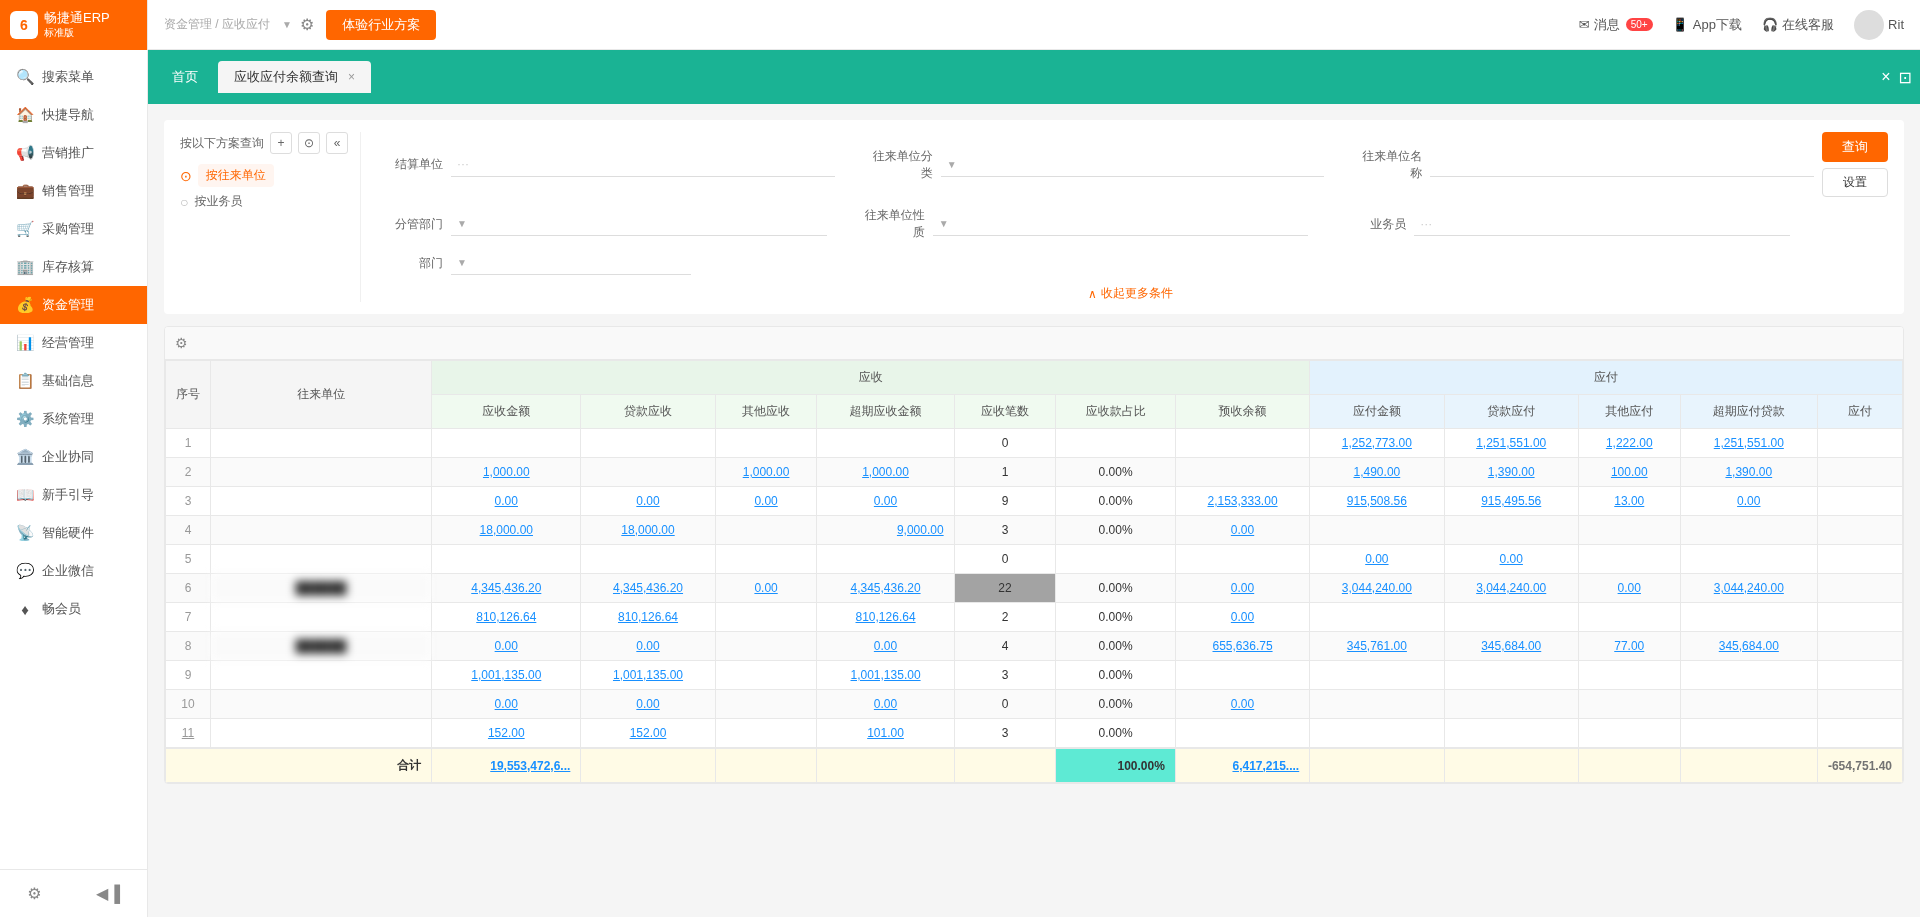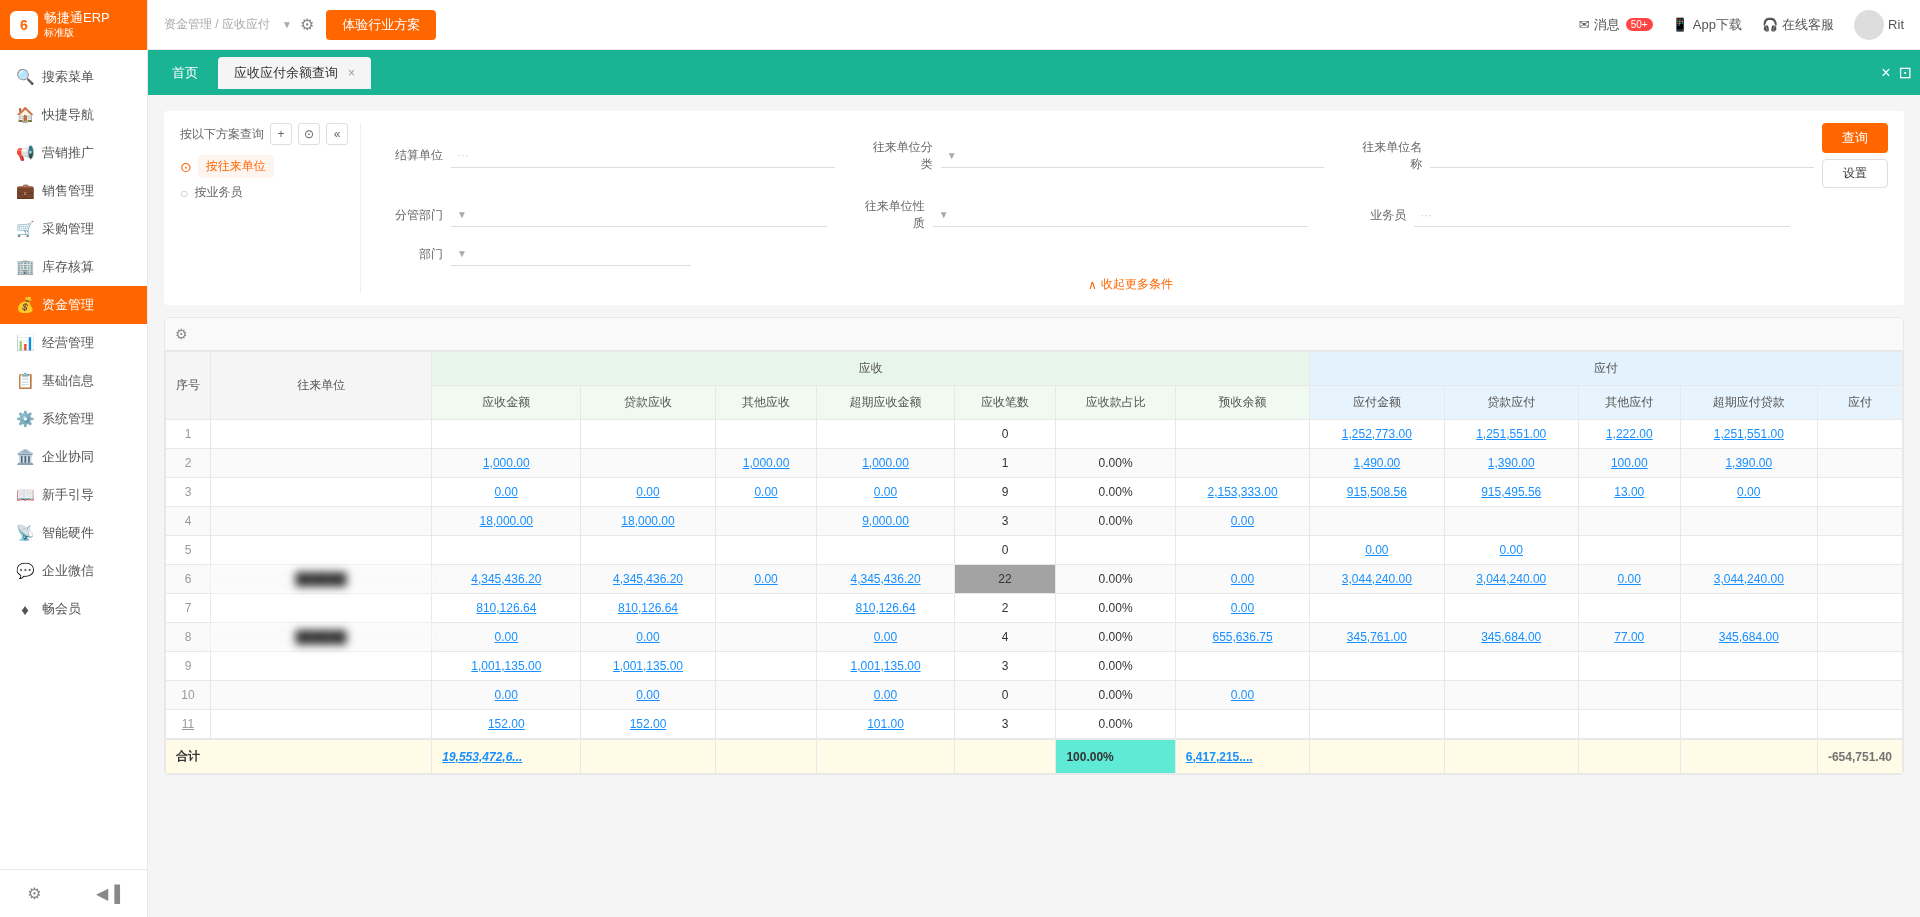--- a/index.html
+++ b/index.html
@@ -29,21 +29,21 @@
     .topbar { height: 50px; background: #fff; border-bottom: 1px solid #e8e8e8; display: flex; align-items: center; padding: 0 16px; gap: 12px; }
     .topbar-breadcrumb { display: flex; align-items: center; gap: 6px; color: #888; font-size: 13px; }
     .topbar-settings-icon { color: #888; font-size: 16px; cursor: pointer; }
     .btn-solution { background: #ff6600; color: #fff; border: none; border-radius: 4px; padding: 6px 16px; font-size: 13px; cursor: pointer; }
     .topbar-right { margin-left: auto; display: flex; align-items: center; gap: 20px; }
     .topbar-right-item { display: flex; align-items: center; gap: 4px; color: #555; cursor: pointer; font-size: 13px; }
     .badge { background: #ff4444; color: #fff; border-radius: 10px; padding: 1px 5px; font-size: 10px; margin-left: 2px; }
     .avatar { width: 30px; height: 30px; background: #ddd; border-radius: 50%; }
 
     
-    .tab-bar { height: 45px; background: #1ab394; display: flex; align-items: center; padding: 0 8px; gap: 4px; }
+    .tab-bar { height: 54px; background: #1ab394; display: flex; align-items: center; padding: 0 8px; gap: 4px; }
     .tab { height: 32px; padding: 0 16px; display: flex; align-items: center; gap: 6px; border-radius: 4px 4px 0 0; cursor: pointer; font-size: 13px; color: #fff; }
     .tab.active { background: #f5f5f5; color: #333; }
     .tab-home { color: #fff; }
     .tab-close { font-size: 12px; color: #999; cursor: pointer; margin-left: 4px; }
     .tab-bar-actions { margin-left: auto; display: flex; align-items: center; gap: 8px; }
     .tab-bar-btn { color: #fff; font-size: 16px; cursor: pointer; }
 
     
     .page-content { flex: 1; background: #f5f5f5; overflow-y: auto; padding: 16px; }
     .page-header { display: flex; align-items: center; justify-content: space-between; margin-bottom: 12px; }
@@ -67,21 +67,21 @@
     .table-toolbar { display: flex; align-items: center; padding: 8px 10px; background: #f9f9f9; border-bottom: 1px solid #e8e8e8; }
     .table-settings-icon { color: #888; cursor: pointer; font-size: 14px; }
 
     .data-table { width: 100%; border-collapse: collapse; font-size: 12px; }
     .data-table th { background: #f5f5f5; color: #555; font-weight: 500; padding: 8px 10px; border: 1px solid #e8e8e8; text-align: center; white-space: nowrap; }
     .data-table td { padding: 7px 10px; border: 1px solid #e8e8e8; text-align: center; color: #333; white-space: nowrap; }
     .data-table tr:nth-child(even) td { background: #fafafa; }
     .data-table .num-link { color: #1890ff; text-decoration: underline; cursor: pointer; }
 
     .table-footer { background: #fffbe6; border-top: 2px solid #e8e8e8; }
-    .table-footer td { font-weight: bold; color: #333; padding: 8px 10px; border: 1px solid #e8e8e8; text-align: left; }
+    .table-footer td { font-weight: bold; color: #333; padding: 8px 10px; border: 1px solid #e8e8e8; text-align: right; }
     .table-footer .negative { color: #ff4444; }
     .filter-row { display: flex; align-items: center; gap: 8px; margin-bottom: 10px; }
     .filter-label2 { color: #666; font-size: 12px; width: 70px; text-align: right; flex-shrink: 0; }
     .filter-control { flex: 1; border-bottom: 1px solid #ddd; padding: 3px 6px; display: flex; align-items: center; justify-content: space-between; min-height: 24px; }
     .chevron { color: #aaa; font-size: 10px; }
   </style>
 </head>
 <body>
 
 <div class="app-wrapper">
@@ -362,21 +362,21 @@
                   <td class="num-link" style="background: rgb(255, 255, 255);">13.00</td>
                   <td class="num-link" style="background: rgb(255, 255, 255);">0.00</td>
                   <td style="background: rgb(255, 255, 255);"></td>
                 </tr>
                 <tr>
                   <td style="background: rgb(250, 250, 250); color: rgb(153, 153, 153);">4</td>
                   <td style="background: rgb(250, 250, 250);"></td>
                   <td class="num-link" style="background: rgb(250, 250, 250);">18,000.00</td>
                   <td class="num-link" style="background: rgb(250, 250, 250);">18,000.00</td>
                   <td style="background: rgb(250, 250, 250);"></td>
-                  <td class="num-link" style="background: rgb(250, 250, 250);">9,000.00</td>
+                  <td class="num-link" style="background: rgb(250, 250, 250); text-align: right;">9,000.00</td>
                   <td style="background: rgb(250, 250, 250);">3</td>
                   <td style="background: rgb(250, 250, 250);">0.00%</td>
                   <td class="num-link" style="background: rgb(250, 250, 250);">0.00</td>
                   <td style="background: rgb(250, 250, 250);"></td>
                   <td style="background: rgb(250, 250, 250);"></td>
                   <td style="background: rgb(250, 250, 250);"></td>
                   <td style="background: rgb(250, 250, 250);"></td>
                   <td style="background: rgb(250, 250, 250);"></td>
                 </tr>
                 <tr>
@@ -488,21 +488,21 @@
                   <td style="background: rgb(255, 255, 255);"></td>
                   <td style="background: rgb(255, 255, 255);"></td>
                   <td style="background: rgb(255, 255, 255);"></td>
                   <td style="background: rgb(255, 255, 255);"></td>
                   <td style="background: rgb(255, 255, 255);"></td>
                 </tr>
               </tbody>
             <tfoot>
               <tr class="table-footer">
                 <td colspan="2" style="font-weight:bold;background:#fffbe6;">合计</td>
-                <td class="num-link" style="background:#fffbe6;font-style:italic;">19,553,472,6...</td>
+                <td class="num-link" style="background:#fffbe6;">19,553,472,6...</td>
                 <td style="background:#fffbe6;"></td>
                 <td style="background:#fffbe6;"></td>
                 <td style="background:#fffbe6;"></td>
                 <td style="background:#fffbe6;"></td>
                 <td style="background:#5eead4;font-weight:bold;">100.00%</td>
                 <td class="num-link" style="background:#fffbe6;">6,417,215....</td>
                 <td style="background:#fffbe6;"></td>
                 <td style="background:#fffbe6;"></td>
                 <td style="background:#fffbe6;"></td>
                 <td style="background:#fffbe6;"></td>

